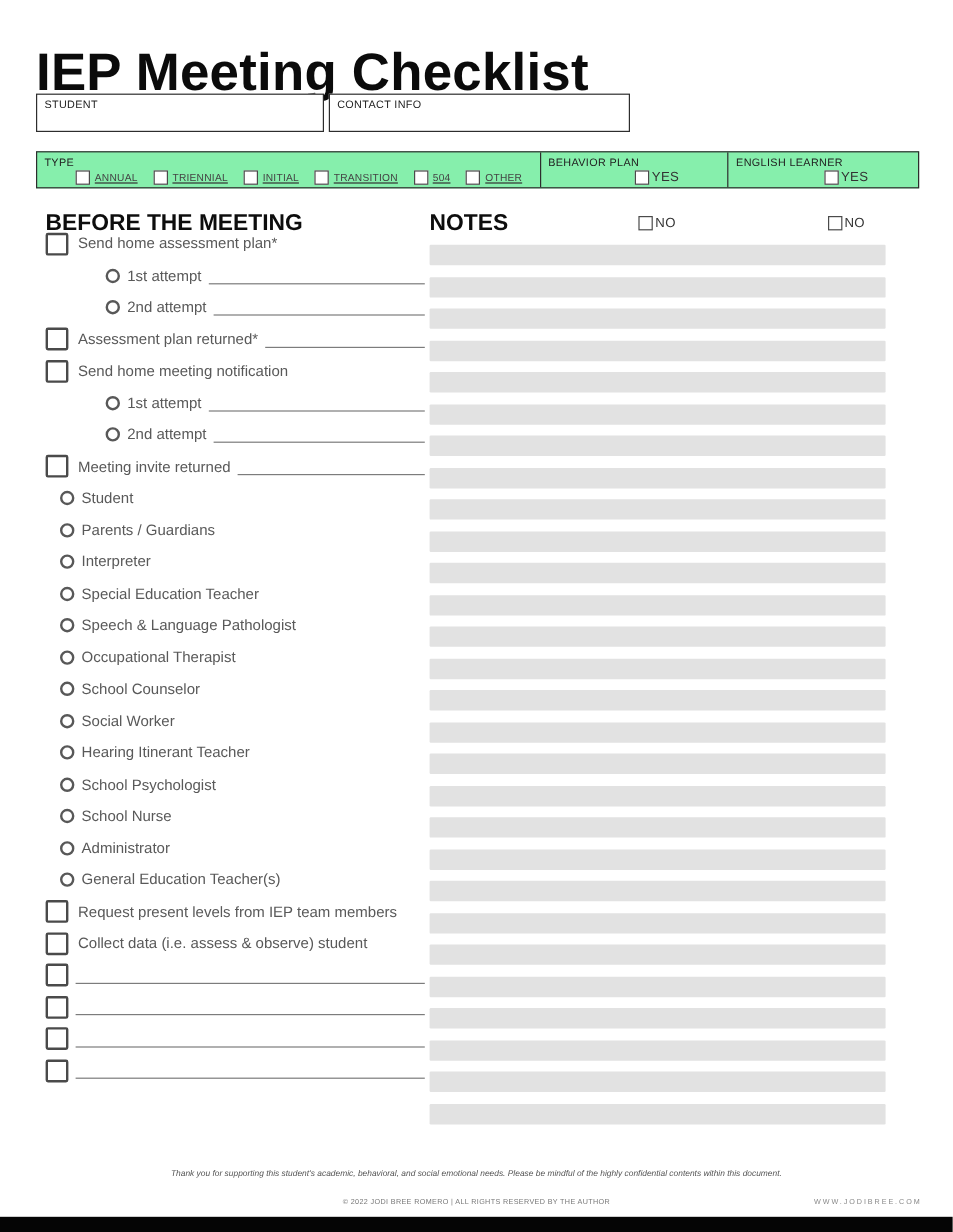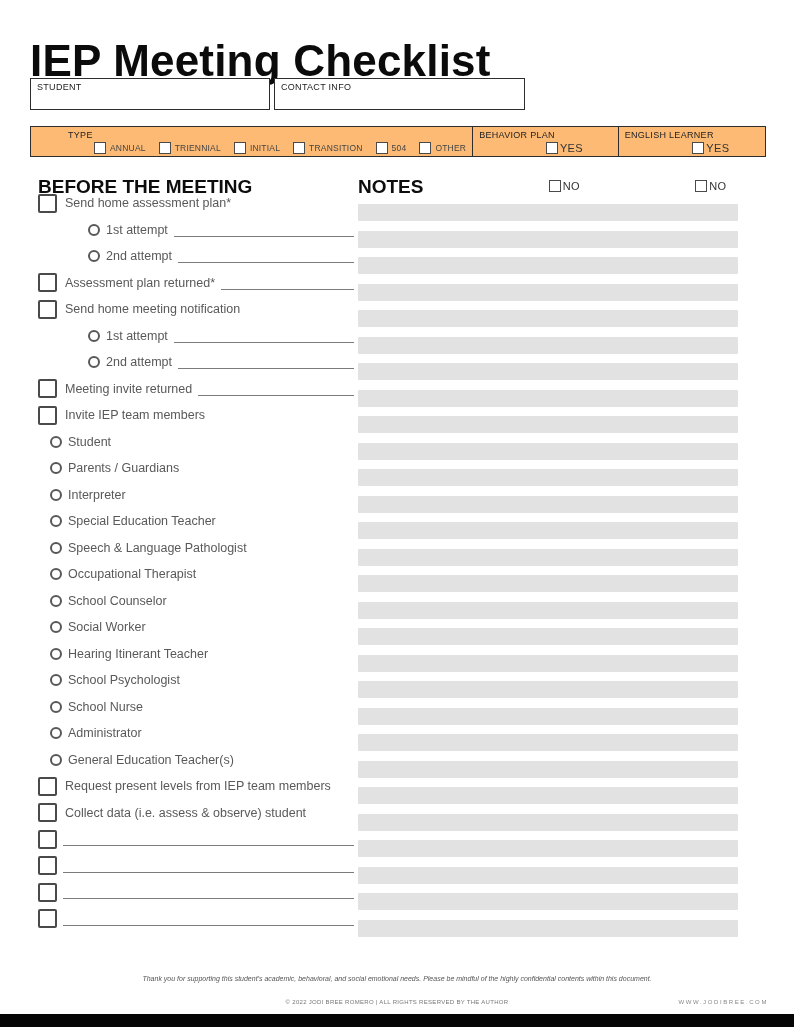--- a/index.html
+++ b/index.html
@@ -10,27 +10,27 @@
 
   
   .info-row { position:absolute; left:30px; top:78px; width:736px; height:32px; display:flex; }
   .hcell { border:1.3px solid #2d2d2d; height:32px; padding:3px 6px; background:#fff; }
   .hcell.student { width:240px; }
   .hcell.parent  { width:242px; margin-left:-1px; }
   .hcell.contact { width:251px; margin-left:4px; }
   .cell-label { font-size:9px; color:#222; letter-spacing:.3px; display:block; }
 
   
-  .type-row { position:absolute; left:30px; top:126px; width:736px; height:31px; border:1.3px solid #2d2d2d; display:flex; background:#fdba74;padding-left:31px; }
+  .type-row { position:absolute; left:30px; top:126px; width:736px; height:31px; border:1.3px solid #2d2d2d; display:flex; background:#86efac; }
   .tcell { display:flex; flex-direction:column; padding:3px 6px 2px 6px; }
   .tcell.type { width:420px; }
   .tcell.behavior { width:157px; border-left:1.3px solid #2d2d2d; }
   .tcell.english  { width:159px; border-left:1.3px solid #2d2d2d; }
   .options-row { display:flex; align-items:center; margin-top:2px; }
-  .tcell.type .options-row { padding-left:26px; gap:13px; }
+  .tcell.type .options-row { padding-left:26px; gap:13px;text-decoration:underline; }
   .tcell.behavior .options-row, .tcell.english .options-row { padding-left:38px; gap:26px;flex-direction:column; }
   .opt { display:flex; align-items:center; }
   .cbox-sm { width:12px; height:12px; border:1.5px solid #4a4a4a; background:#fff; display:inline-block; flex:none; }
   .opt-label { font-size:8.5px; color:#444; margin-left:4px; letter-spacing:.2px; }
   .yn-label { font-size:11px; color:#333; margin-left:2px; letter-spacing:.3px; }
 
   
   .section-heading { position:absolute; top:176px; font-size:19px; font-weight:700; color:#0d0d0d; }
   .heading-before { left:38px; }
   .heading-notes { left:358px; }
@@ -165,24 +165,20 @@
       <div class="cl-row indent-2">
         <span class="circ"></span>
         <span class="cl-label">2nd attempt</span>
         <span class="fill-line"></span>
       </div>
       <div class="cl-row indent-0">
         <span class="cbox"></span>
         <span class="cl-label">Meeting invite returned</span>
         <span class="fill-line"></span>
       </div>
-      <div class="cl-row indent-0">
-        <span class="cbox"></span>
-        <span class="cl-label">Invite IEP team members</span>
-      </div>
       <div class="cl-row indent-1">
         <span class="circ"></span>
         <span class="cl-label">Student</span>
       </div>
       <div class="cl-row indent-1">
         <span class="circ"></span>
         <span class="cl-label">Parents / Guardians</span>
       </div>
       <div class="cl-row indent-1">
         <span class="circ"></span>

